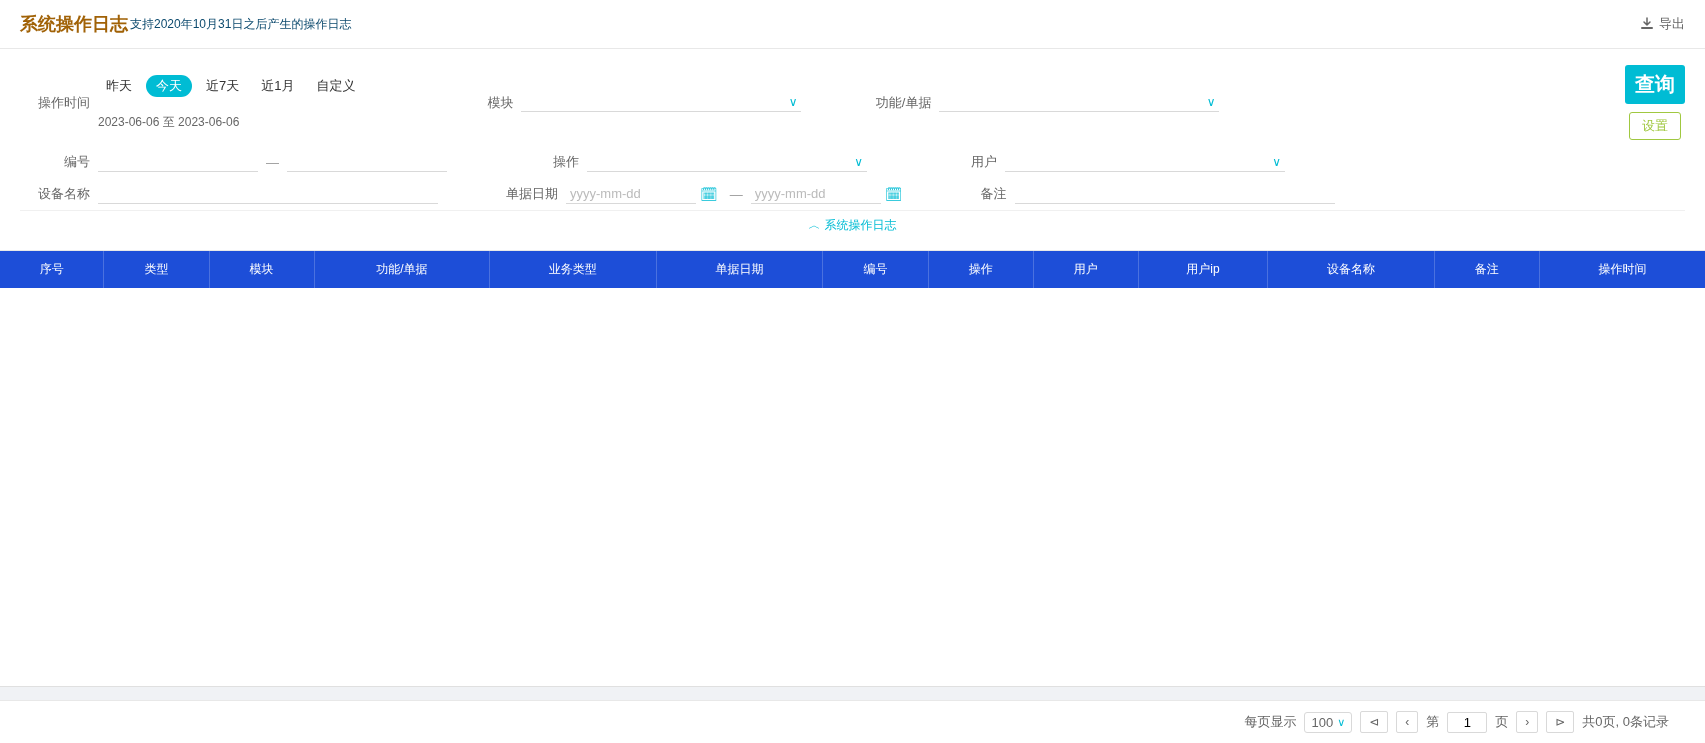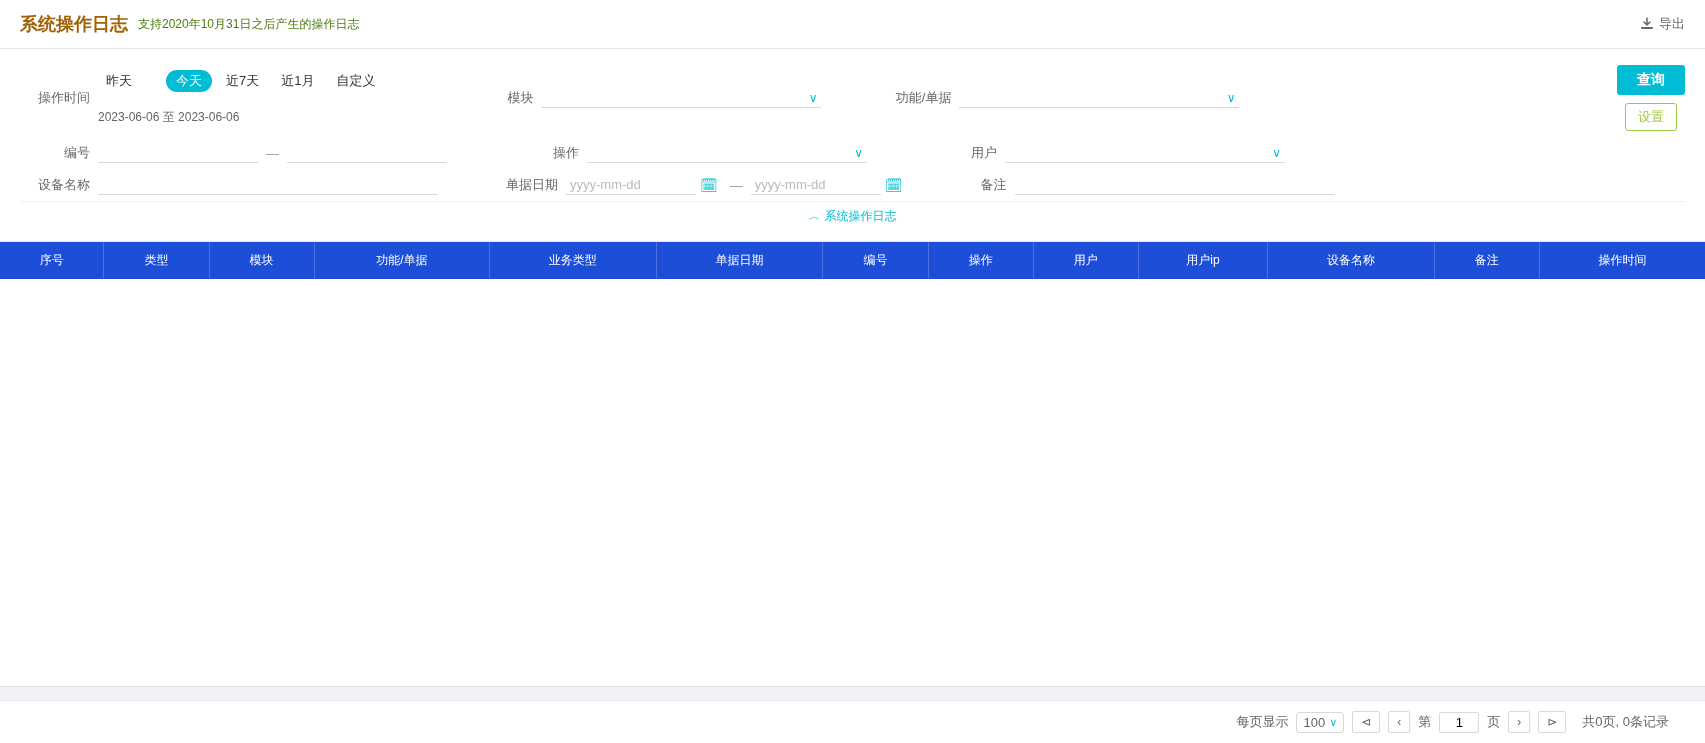--- a/index.html
+++ b/index.html
@@ -13,35 +13,35 @@
     .export-btn { display: flex; align-items: center; gap: 4px; color: #666; font-size: 13px; cursor: pointer; border: none; background: none; }
 
     
     .filter-area { background: #fff; padding: 16px 20px 10px 20px; border-bottom: 1px solid #e8e8e8; }
     .filter-label { min-width: 70px; text-align: right; color: #666; font-size: 13px; margin-right: 8px; white-space: nowrap; }
 
     
     .time-filter { display: flex; flex-direction: column; }
     .time-buttons { display: flex; align-items: flex-start; gap: 6px; }
     .time-btn { padding: 2px 8px; border: none; background: none; cursor: pointer; color: #333; font-size: 13px; border-radius: 3px; }
-    .time-btn.active { background: #00bcd4; color: #fff; border-radius: 12px; padding: 2px 10px; margin-left: 20px; }
+    .time-btn.active { background: #00bcd4; color: #fff; border-radius: 12px; padding: 2px 10px; }
     .time-range { font-size: 12px; color: #666; margin-top: 17px; }
 
     
     .filter-input { border: none; border-bottom: 1px solid #d9d9d9; outline: none; padding: 2px 4px; font-size: 13px; color: #333; background: transparent; width: 160px; }
     .filter-input::placeholder { color: #bbb; }
     .filter-dash { margin: 0 8px; color: #999; }
 
     
     .filter-select { display: flex; align-items: center; border-bottom: 1px solid #d9d9d9; width: 220px; padding: 2px 4px; cursor: pointer; justify-content: space-between; }
     .filter-select-wide { width: 280px; }
     .chevron-icon { color: #00bcd4; font-size: 12px; }
 
     
-    .btn-query { background: #00bcd4; color: #fff; border: none; padding: 6px 20px; border-radius: 3px; cursor: pointer; font-size: 14px; font-weight: bold; }
+    .btn-query { background: #00bcd4; color: #fff; border: none; padding: 6px 10px; border-radius: 3px; cursor: pointer; font-size: 20px; font-weight: bold; }
     .btn-settings { background: #fff; color: #a0c840; border: 1px solid #a0c840; padding: 4px 12px; border-radius: 3px; cursor: pointer; font-size: 13px; margin-top: 4px; }
 
     
     .collapse-bar { text-align: center; padding: 6px 0; cursor: pointer; color: #00bcd4; font-size: 12px; border-top: 1px solid #f0f0f0; margin-top: 4px; }
     .collapse-bar span { display: inline-flex; align-items: center; gap: 4px; }
 
     
     .table-container { background: #fff; margin-top: 0; flex: 1; overflow-x: auto; }
     .data-table { width: 100%; border-collapse: collapse; }
     .data-table thead tr { background: #1d4ed8; }
@@ -70,21 +70,21 @@
     .action-btns { margin-left: auto; display: flex; flex-direction: column; gap: 4px; align-items: center; }
   </style>
 </head>
 <body>
 
 <div class="page-container">
 
   <div class="page-header">
     <div style="display:flex;align-items:center;">
       <span class="page-title">系统操作日志</span>
-      <span style="font-size:12px;color:#4d7c0f;margin-left:10px;">支持2020年10月31日之后产生的操作日志</span>
+      <span style="font-size:12px;color:#0c4a6e;margin-left:2px;">支持2020年10月31日之后产生的操作日志</span>
     </div>
     <button class="export-btn">
       <svg width="16" height="16" viewBox="0 0 16 16" fill="none">
         <rect x="2" y="11" width="12" height="2" rx="1" fill="#666"></rect>
         <path d="M8 2 L8 9 M5 6 L8 9 L11 6" stroke="#666" stroke-width="1.5" fill="none" stroke-linecap="round" stroke-linejoin="round"></path>
       </svg>
       <span>导出</span>
     </button>
   </div>
 
@@ -220,16 +220,16 @@
       <span>100</span>
       <span style="color:#00bcd4;font-size:11px;">∨</span>
     </div>
     <button class="page-nav-btn">⊲</button>
     <button class="page-nav-btn">‹</button>
     <span>第</span>
     <input class="page-input" type="text" value="1" style="">
     <span>页</span>
     <button class="page-nav-btn">›</button>
     <button class="page-nav-btn">⊳</button>
-    <span style="margin-left:8px;">共0页, 0条记录</span>
+    <span style="margin-left:0;">共0页, 0条记录</span>
   </div>
 
 </div>
 
 </body></html>

